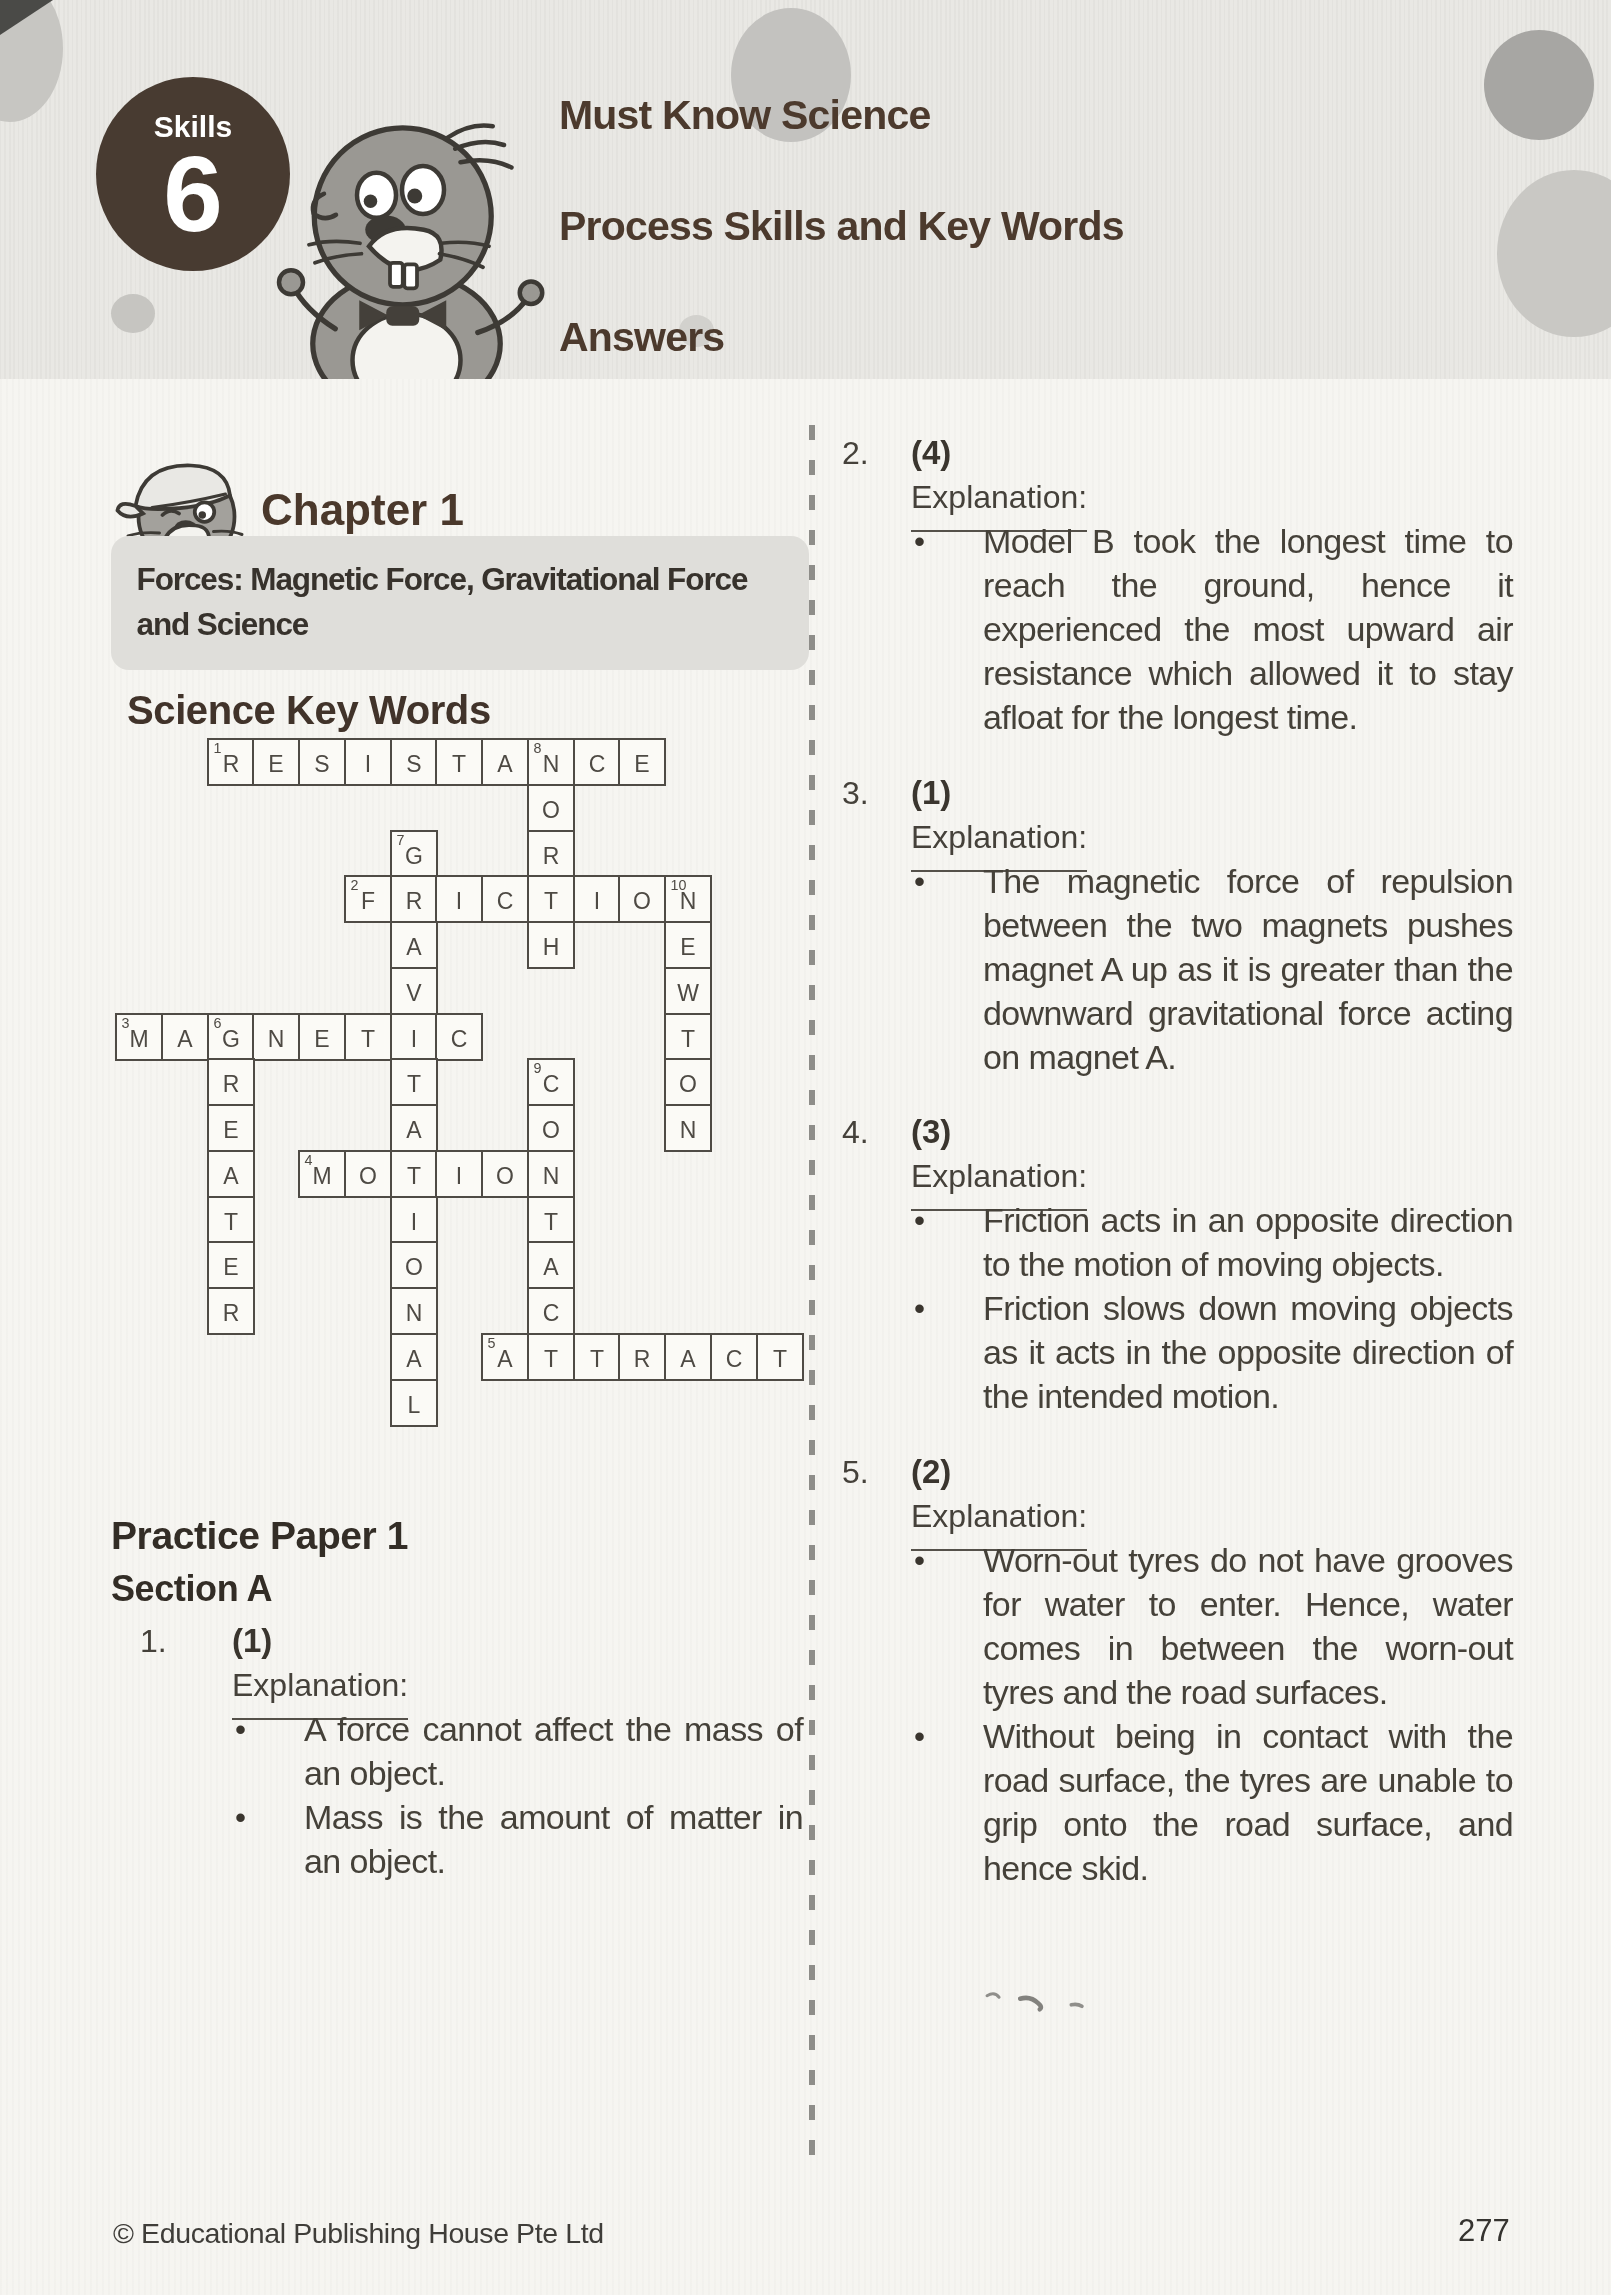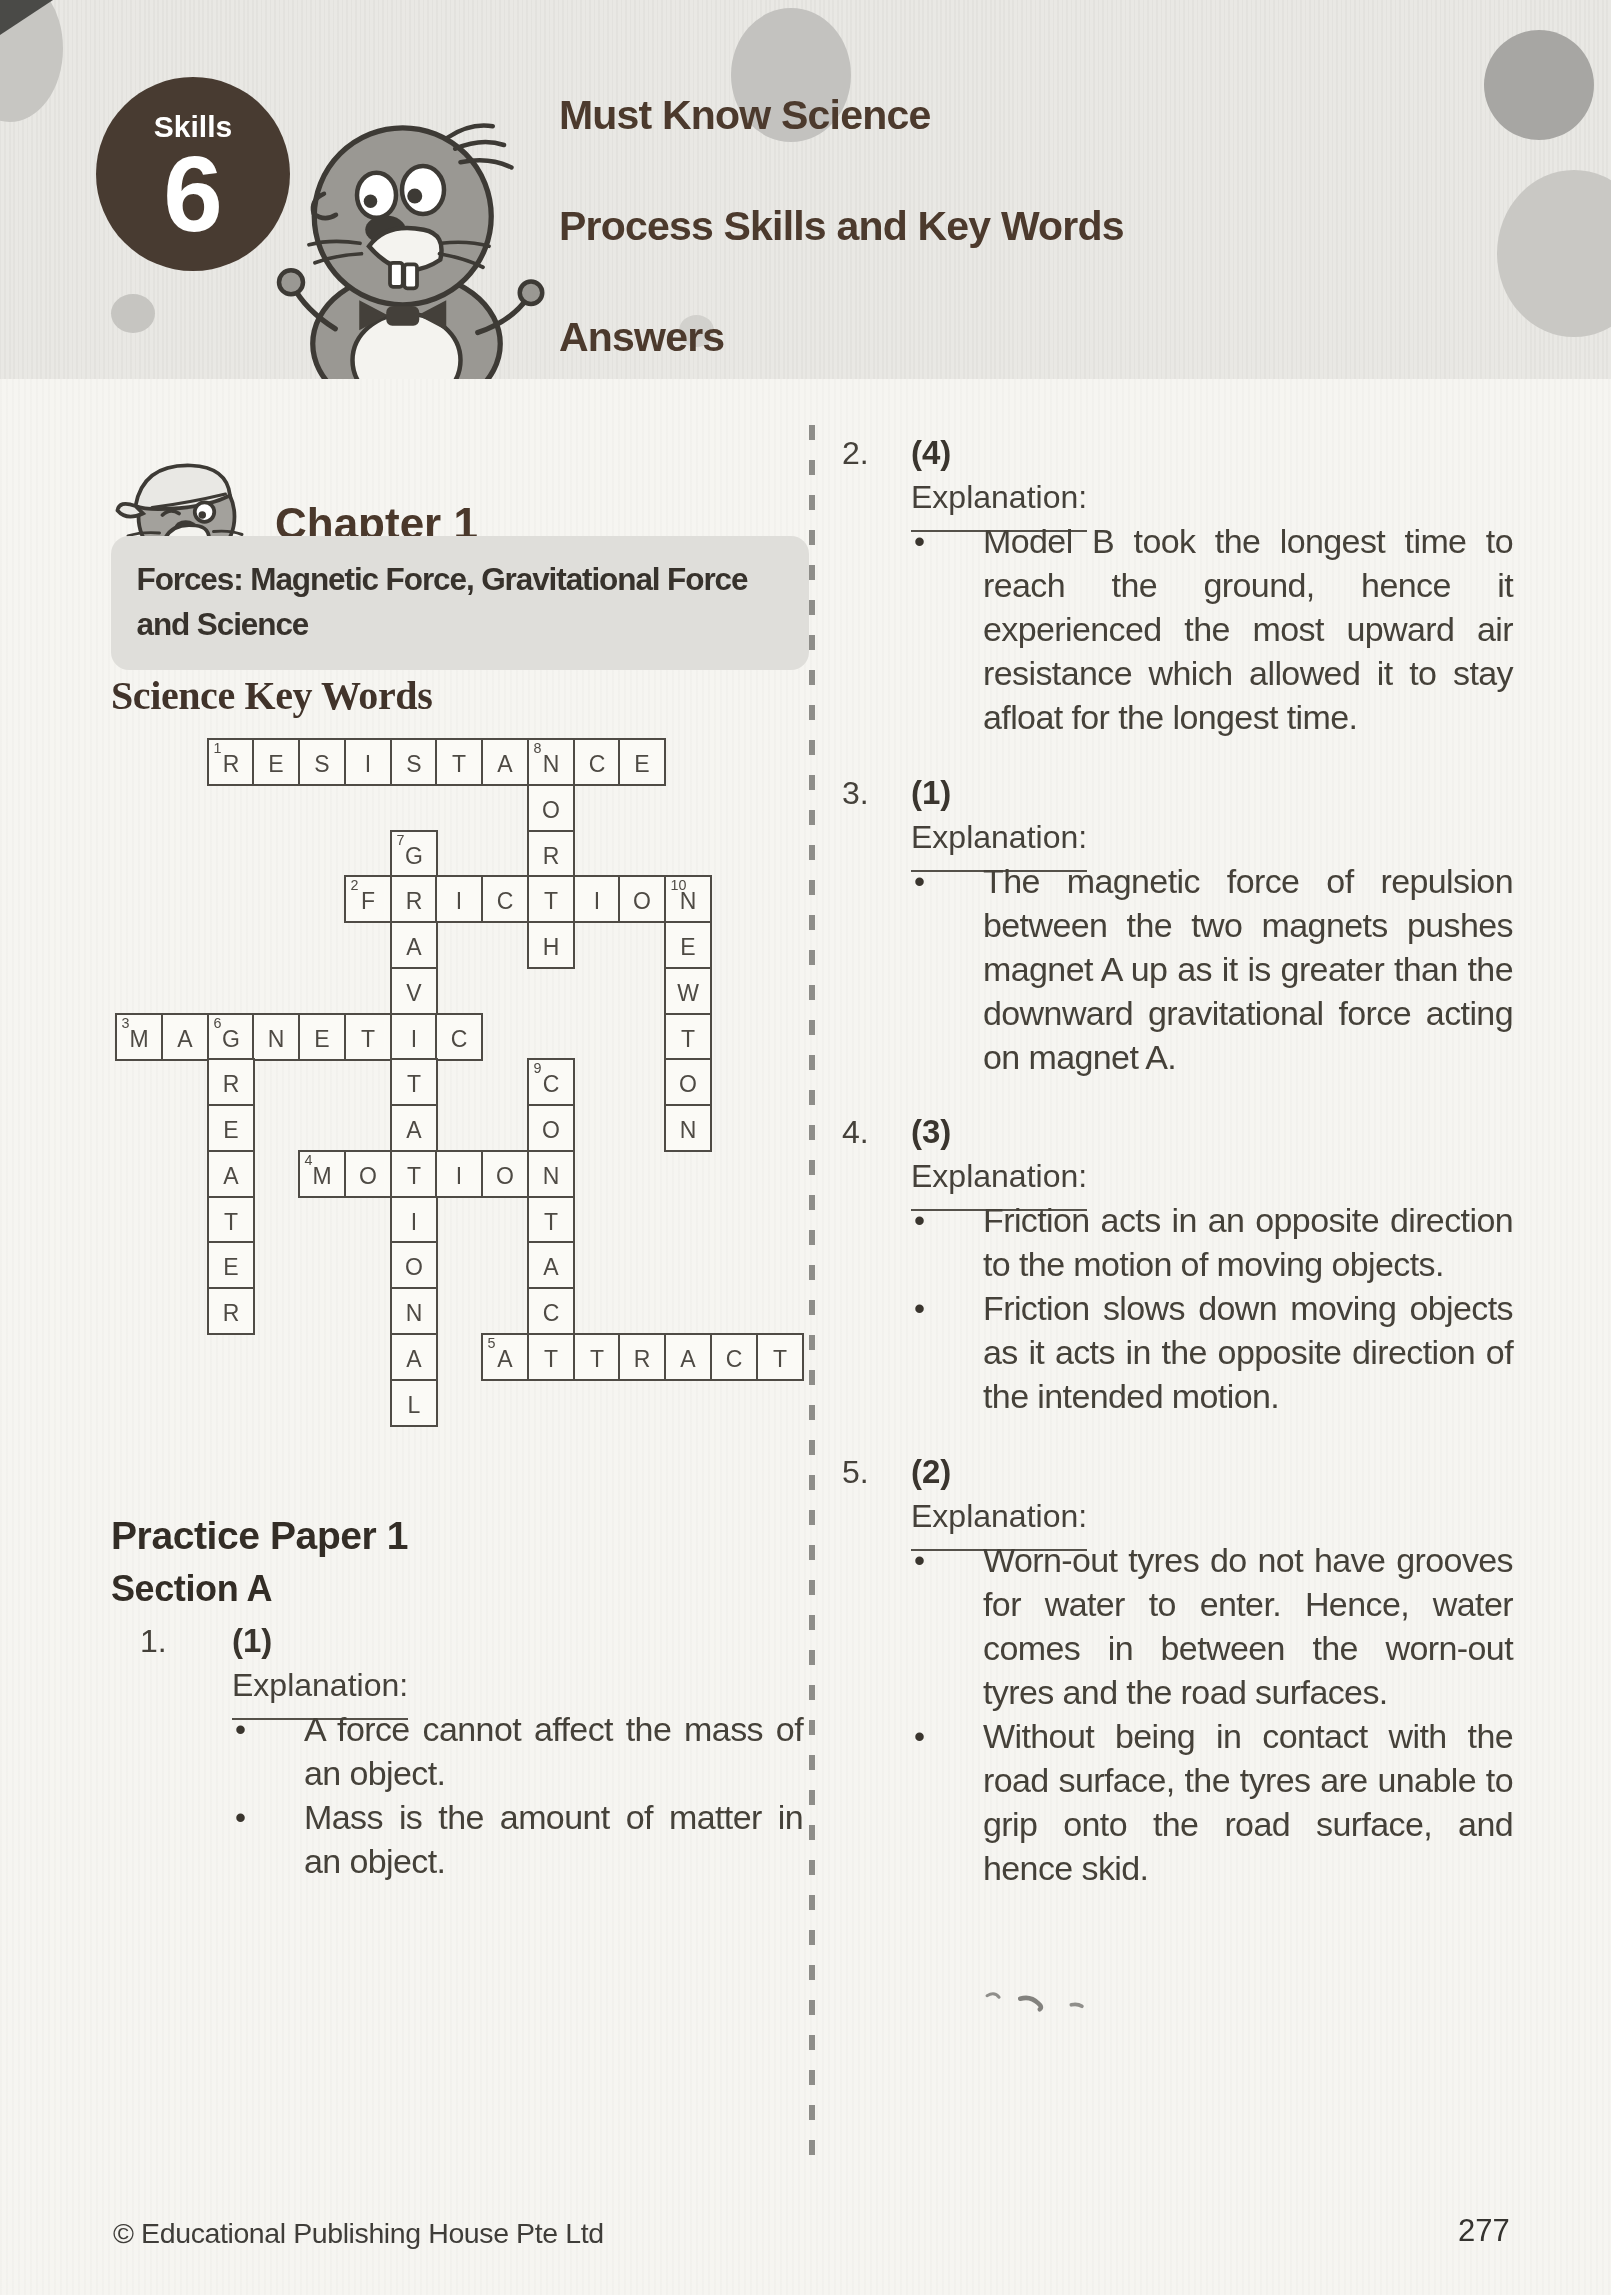--- a/index.html
+++ b/index.html
@@ -112,25 +112,25 @@
     <path class="sline" stroke-width="4" d="M 52 86 Q 100 80 150 68"></path>
     <path class="sline" stroke-width="5" d="M 66 96 q 10 -10 22 -2"></path>
     <circle cx="122" cy="92" r="13" fill="#fff" stroke="#3d3a35" stroke-width="5"></circle>
     <circle cx="119" cy="96" r="5" fill="#3d3a35"></circle>
     <ellipse cx="97" cy="113" rx="15" ry="10" fill="#3d3a35"></ellipse>
     <path d="M 70 126 q 28 30 58 6 q 2 -20 -18 -22 q -28 -4 -40 16 z" fill="#f4f3ef" stroke="#3d3a35" stroke-width="5"></path>
     <path d="M 92 138 q 8 10 16 0 z" fill="#b05a55" stroke="#3d3a35" stroke-width="4"></path>
     <path class="sline" stroke-width="4" d="M 62 120 Q 38 118 20 124 M 64 130 Q 44 132 28 140 M 134 118 Q 156 116 172 122 M 132 128 Q 152 132 166 140"></path>
     <path class="sline" stroke-width="5" d="M 70 150 q 14 14 34 8 M 76 146 l -6 12 M 88 152 l -4 12"></path>
   </svg>
-  <h2 class="chapter-h" style="margin:14px;text-align:right;">Chapter 1</h2>
+  <h2 class="chapter-h" style="margin:0;text-align:right;">Chapter 1</h2>
 
   <div class="topic-box">Forces: Magnetic Force, Gravitational Force and Science</div>
 
-  <h3 class="keywords-h" style="margin:0;font-family:Liberation Serif, serif;">Science Key Words</h3>
+  <h3 class="keywords-h" style="margin:16px;">Science Key Words</h3>
 
   <div class="crossword">
       <div class="cw-cell" style="left: 92px; top: 0px;">
         <span class="cw-num">1</span>
         <span class="cw-letter">R</span>
       </div>
       <div class="cw-cell" style="left: 137px; top: 0px;">
         <span class="cw-letter">E</span>
       </div>
       <div class="cw-cell" style="left: 183px; top: 0px;">

